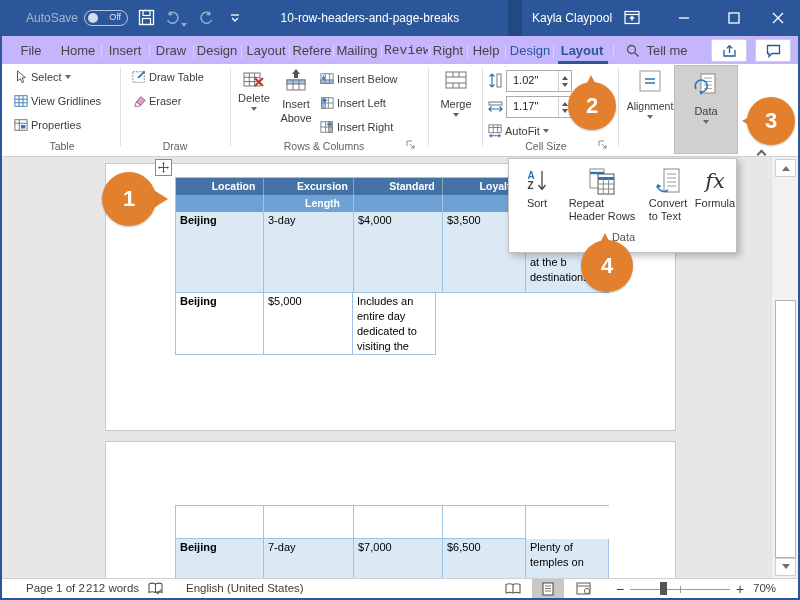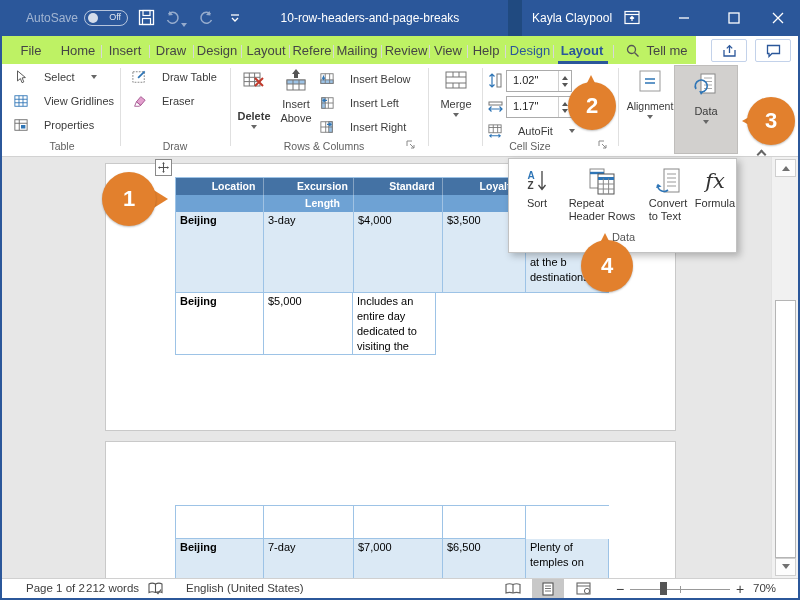--- a/index.html
+++ b/index.html
@@ -11,30 +11,30 @@
   
   .titlebar { position:absolute; left:0; top:0; width:800px; height:36px; background:#2b579a; color:#fff; }
   .tb-dim { opacity:.55; }
   .tb-text { font-size:12px; line-height:36px; }
   .autosave-toggle { position:absolute; left:84px; top:10px; width:44px; height:16px; border:1px solid rgba(255,255,255,.65); border-radius:9px; }
   .autosave-knob { position:absolute; left:3px; top:2px; width:10px; height:10px; border-radius:50%; background:rgba(255,255,255,.8); }
   .autosave-off { position:absolute; right:6px; top:1px; font-size:9px; color:rgba(255,255,255,.85); }
   .winbtn { position:absolute; top:0; height:36px; width:34px; text-align:center; color:#fff; }
 
   
-  .tabrow { position:absolute; left:0; top:36px; width:696px; height:28px; background:#bef264; }
+  .tabrow { position:absolute; left:0; top:36px; width:800px; height:28px; background:#c4b5fd; }
   .tab { position:absolute; top:4px; height:22px; font-size:13px; color:#454545; text-align:center; line-height:22px; white-space:nowrap; overflow:hidden; }
   .tab.ctx { color:#2b579a; }
   .tabsep { position:absolute; top:9px; width:1px; height:13px; background:#d8d8d8; }
   .iconbtn { position:absolute; top:3px; height:23px; border:1px solid #c3d2ea; border-radius:2px; background:#fff; display:flex; align-items:center; justify-content:center; }
 
   
   .ribbon { position:absolute; left:0; top:64px; width:800px; height:93px; background:#fff; border-bottom:1px solid #d2d2d2; }
   .rdiv { position:absolute; top:4px; width:1px; height:78px; background:#e0e0e0; }
-  .sbtn { position:absolute; display:flex; align-items:center; gap:16px; font-size:11px; color:#3b3b3b; white-space:nowrap; }
+  .sbtn { position:absolute; display:flex; align-items:center; gap:3px; font-size:11px; color:#3b3b3b; white-space:nowrap; }
   .bbtn { position:absolute; display:flex; flex-direction:column; align-items:center; font-size:11px; color:#3b3b3b; text-align:center; }
   .glabel { position:absolute; top:76px; font-size:10.5px; color:#5f5f5f; text-align:center; }
   .caret { width:0; height:0; border:3px solid transparent; border-top:4px solid #666; display:inline-block; margin-top:3px; }
   .spinner { position:absolute; width:66px; height:22px; border:1px solid #ababab; background:#fff; font-size:11px; color:#222; }
   .spin-val { position:absolute; left:6px; top:3px; }
   .spin-arrows { position:absolute; right:0; top:0; width:13px; height:20px; border-left:1px solid #d0d0d0; }
   .tri-up { width:0; height:0; border:3px solid transparent; border-bottom:4px solid #555; position:absolute; left:3px; top:2px; }
   .tri-dn { width:0; height:0; border:3px solid transparent; border-top:4px solid #555; position:absolute; left:3px; top:12px; }
   .pre { white-space:pre-line; }
   .databtn { position:absolute; left:674px; top:1px; width:64px; height:89px; background:#d2d0ce; border:1px solid #bfbdbb; }
@@ -151,22 +151,22 @@
 
   <div class="tabrow">
     <span class="tab" style="left:14px;width:34px;">File</span>
     <span class="tab" style="left:58px;width:40px;">Home</span>
     <span class="tab" style="left:104px;width:42px;">Insert</span>
     <span class="tab" style="left:152px;width:38px;">Draw</span>
     <span class="tab" style="left:196px;width:42px;">Design</span>
     <span class="tab" style="left:244px;width:44px;">Layout</span>
     <span class="tab" style="left:292px;width:40px;">Refere</span>
     <span class="tab" style="left:336px;width:42px;">Mailing</span>
-    <span class="tab" style="left:384px;width:44px;">Review</span>
-    <span class="tab" style="left:432px;width:32px;">View</span>
+    <span class="tab" style="left:384px;width:44px;font-family:Liberation Mono, monospace;">Review</span>
+    <span class="tab" style="left:432px;width:32px;">Right</span>
     <span class="tab" style="left:470px;width:32px;">Help</span>
     <span class="tab ctx" style="left:508px;width:44px;">Design</span>
     <span class="tab ctx" style="left:556px;width:52px;font-weight:bold;">Layout</span>
     <span class="abs" style="left:558px;top:25px;width:50px;height:3px;background:#2b579a;"></span>
     <span class="tabsep" style="left:101px;"></span>
       <span class="tabsep" style="left:149px;"></span>
     <span class="tabsep" style="left:193px;"></span>
       <span class="tabsep" style="left:241px;"></span>
     <span class="tabsep" style="left:289px;"></span>
       <span class="tabsep" style="left:333px;"></span>
@@ -242,21 +242,21 @@
       <span>Eraser</span>
     </div>
     <div class="glabel" style="left:125px;width:100px;">Draw</div>
 
     <div class="bbtn" style="left:234px;top:4px;width:40px;">
       <svg width="24" height="24" viewBox="0 0 24 24">
           <rect x="2" y="5" width="16" height="13" fill="none" stroke="#777"></rect>
           <path d="M2 9.3 H18 M2 13.6 H18 M7.3 5 V18 M12.6 5 V18" stroke="#777"></path>
           <path d="M13 10 L21 18 M21 10 L13 18" stroke="#c0392b" stroke-width="2"></path>
         </svg>
-      <span style="margin-top:18px;font-weight:bold;">Delete</span>
+      <span style="margin-top:0;">Delete</span>
       <span class="caret"></span>
     </div>
     <div class="bbtn" style="left:274px;top:4px;width:44px;">
       <svg width="24" height="24" viewBox="0 0 24 24">
           <path d="M12 1 L16 6 H14 V10 H10 V6 H8 Z" fill="#555"></path>
           <rect x="3" y="12" width="18" height="10" fill="none" stroke="#777"></rect>
           <rect x="3" y="12" width="18" height="4" fill="#9dc3e6" stroke="#777"></rect>
           <path d="M9 12 V22 M15 12 V22" stroke="#777"></path>
         </svg>
       <span class="pre" style="margin-top:5px;line-height:14px;">Insert
@@ -334,21 +334,21 @@
     </div>
     <div class="sbtn" style="left:488px;top:60px;">
       <svg width="14" height="14" viewBox="0 0 16 16">
           <rect x="1" y="1" width="14" height="9" fill="none" stroke="#777"></rect>
           <path d="M1 4 H15 M6 1 V10 M11 1 V10" stroke="#777"></path>
           <path d="M2 13.5 H14 M4 11.8 L2 13.5 L4 15.2 M12 11.8 L14 13.5 L12 15.2" fill="none" stroke="#2e75b6" stroke-width="1.2"></path>
         </svg>
       <span>AutoFit</span>
         <span class="caret"></span>
     </div>
-    <div class="glabel" style="left:470px;width:120px;">Cell Size</div>
+    <div class="glabel" style="left:486px;width:120px;">Cell Size</div>
     <span class="abs" style="left:598px;top:76px;">
       <svg width="10" height="10" viewBox="0 0 10 10">
           <path d="M1 1 H6 M1 1 V6" fill="none" stroke="#8a8a8a"></path>
           <path d="M4 4 L8 8 M8 5 V8 H5" fill="none" stroke="#8a8a8a"></path>
         </svg>
     </span>
 
     <div class="bbtn" style="left:622px;top:4px;width:56px;font-size:10.5px;">
       <svg width="26" height="26" viewBox="0 0 26 26">
           <rect x="3" y="3" width="20" height="20" fill="none" stroke="#9a9a9a"></rect>

